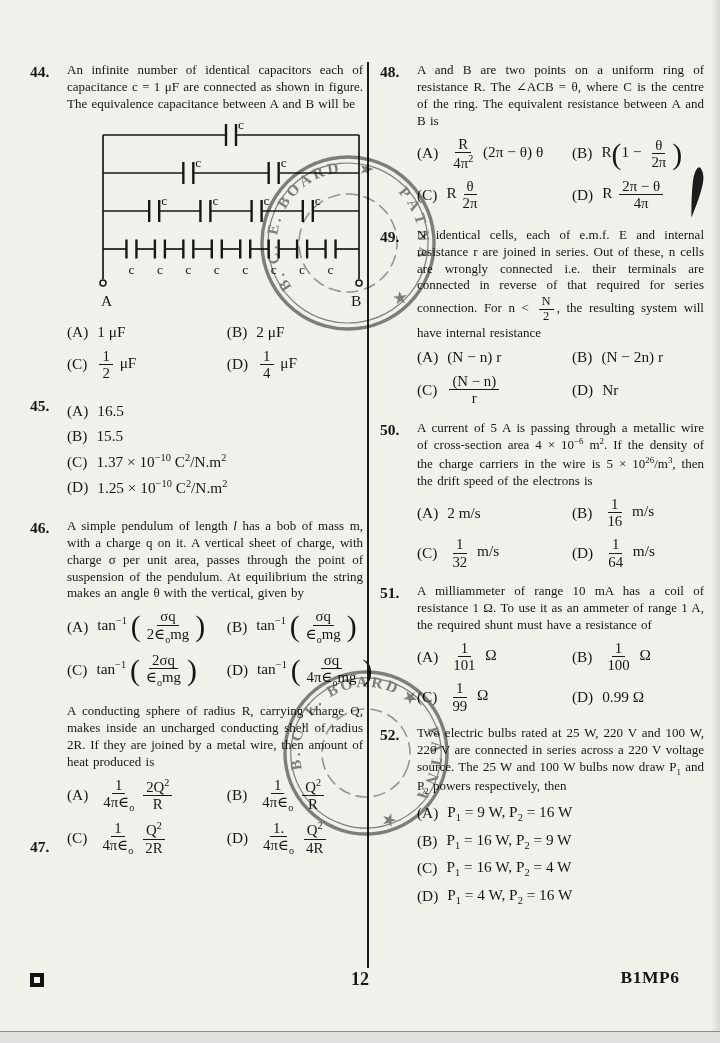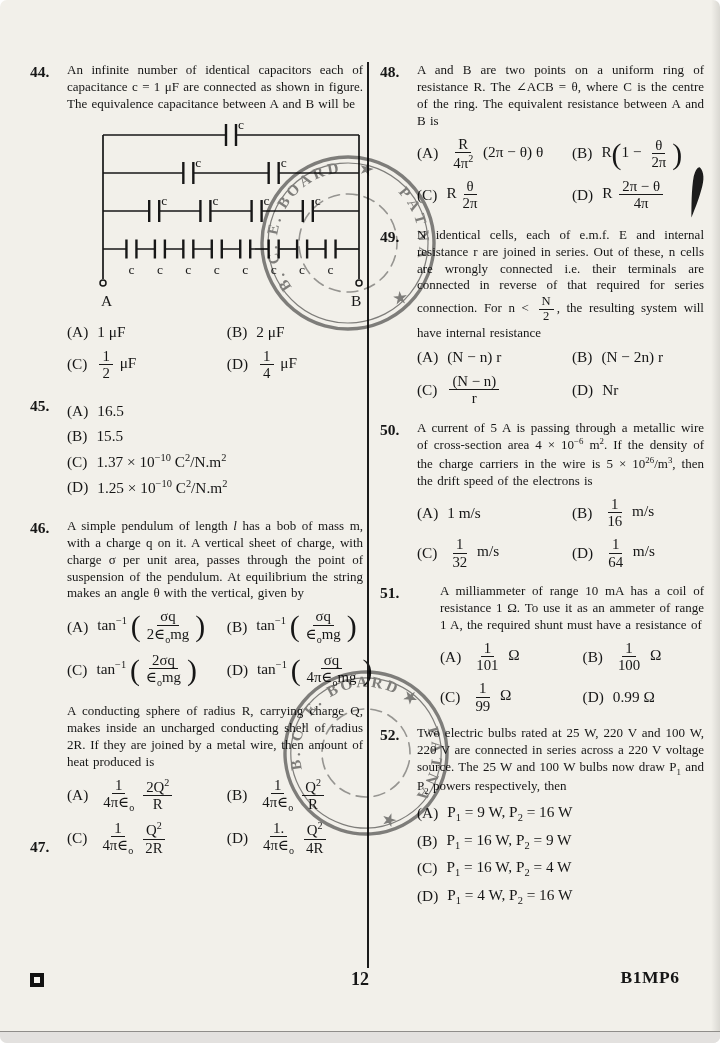--- a/index.html
+++ b/index.html
@@ -3,21 +3,20 @@
 <meta charset="utf-8">
 <style>
   html,body{margin:0;padding:0;}
   .page{
     position:relative;
     width:720px;height:1043px;
     background:#f2f0ea;
     font-family:"Liberation Serif","DejaVu Serif",serif;
     color:#161616;
     overflow:hidden;
-    border-radius:7px;
   }
   .right-edge{position:absolute;top:0;right:0;width:9px;height:1043px;
     background:linear-gradient(to right,rgba(0,0,0,0),rgba(0,0,0,0.10));}
   .bottom-edge{position:absolute;left:0;top:1031px;width:720px;height:12px;
     background:#e3e1df;border-top:1.5px solid #8f8d8a;}
   .divider{position:absolute;left:367px;top:62px;width:1.7px;height:906px;background:#1b1b1b;}
   .col{position:absolute;top:62px;text-align:justify;}
   #col-left{left:30px;width:333px;}
   #col-right{left:380px;width:324px;}
   .q{display:flex;margin-bottom:15px;}
@@ -359,21 +358,21 @@
         </div>
       </div>
       <div class="q" style="margin-bottom: 12px;">
         <div class="qnum">50.</div>
         <div class="qmain">
           <div class="qbody">A current of 5 A is passing through a metallic wire of cross-section area 4 × 10<sup>−6</sup> m<sup>2</sup>. If the density of the charge carriers in the wire is 5 × 10<sup>26</sup>/m<sup>3</sup>, then the drift speed of the electrons is</div>
           <div class="opts">
             <div class="orow">
               <span class="opt">
                 <span class="olab">(A)</span>
-                <span class="otxt">1 m/s</span>
+                <span class="otxt">2 m/s</span>
               </span>
               <span class="opt">
                 <span class="olab">(B)</span>
                 <span class="otxt"><span class="f">
                     <span class="n">1</span>
                     <span class="d">16</span>
                   </span> m/s</span>
               </span>
             </div>
             <div class="orow">
@@ -388,21 +387,21 @@
                 <span class="olab">(D)</span>
                 <span class="otxt"><span class="f">
                     <span class="n">1</span>
                     <span class="d">64</span>
                   </span> m/s</span>
               </span>
             </div>
           </div>
         </div>
       </div>
-      <div class="q" style="margin-bottom: 10px; gap: 23px;">
+      <div class="q" style="margin-bottom: 10px;">
         <div class="qnum">51.</div>
         <div class="qmain">
           <div class="qbody">A milliammeter of range 10 mA has a coil of resistance 1 Ω. To use it as an ammeter of range 1 A, the required shunt must have a resistance of</div>
           <div class="opts">
             <div class="orow">
               <span class="opt">
                 <span class="olab">(A)</span>
                 <span class="otxt"><span class="f">
                     <span class="n">1</span>
                     <span class="d">101</span>

